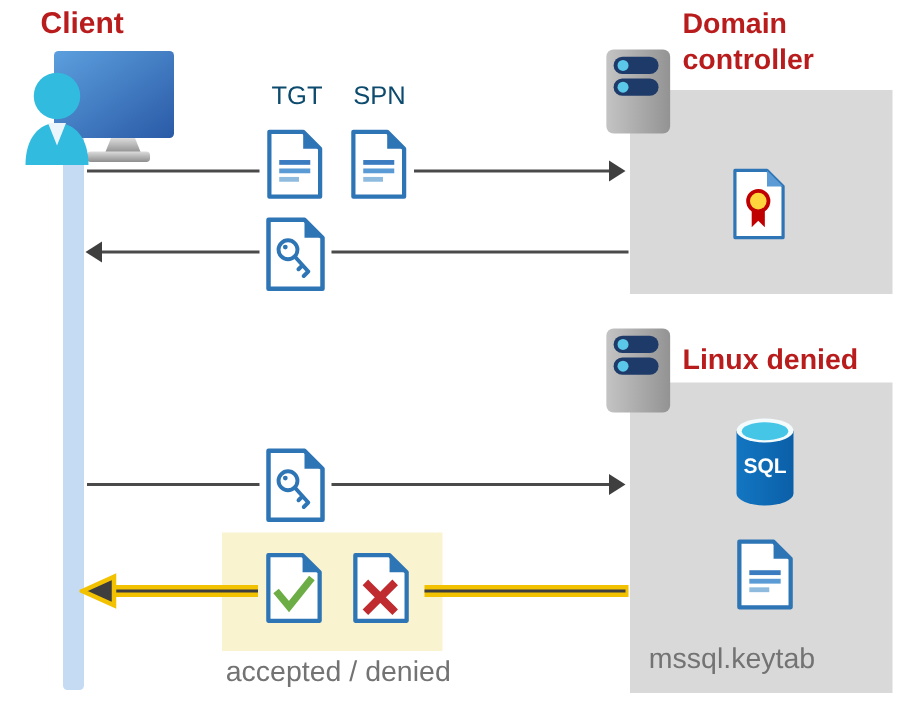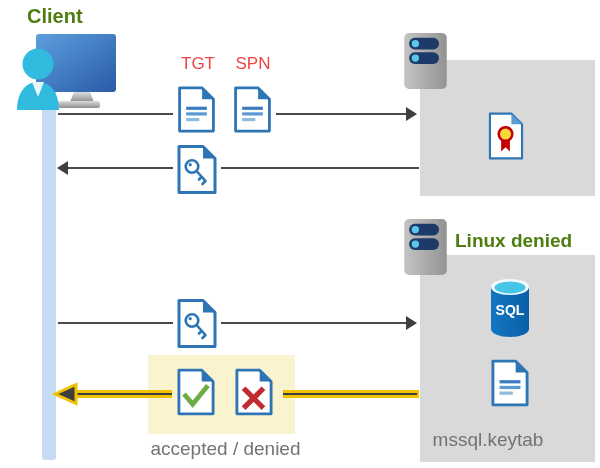--- a/index.html
+++ b/index.html
@@ -1,21 +1,21 @@
 <!DOCTYPE html>
 <html><head>
 <meta charset="utf-8">
 <style>
   html,body{margin:0;padding:0;background:#fff;}
   .canvas{position:relative;width:600px;height:468px;background:#fff;overflow:hidden;
           font-family:"Liberation Sans",sans-serif;}
   .abs{position:absolute;}
   .panel{background:#D9D9D9;}
-  .heading{font-weight:700;font-size:19px;line-height:24px;color:#4d7c0f;}
-  .lbl{font-size:17px;color:#ef4444;}
+  .heading{font-weight:700;font-size:19px;line-height:24px;color:#b91c1c;}
+  .lbl{font-size:17px;color:#0c4a6e;}
   .lbl-lg{font-size:19px;color:#737373;}
   .center{text-align:center;}
   .line{background:#4A4A4A;height:2px;}
   .head-right{width:0;height:0;border-top:7px solid transparent;border-bottom:7px solid transparent;
               border-left:11px solid #3F3F3F;}
   .head-left{width:0;height:0;border-top:7px solid transparent;border-bottom:7px solid transparent;
              border-right:11px solid #3F3F3F;}
   .yband{background:#F2C100;height:8px;}
   .ydark{background:#3E3E3E;height:2px;}
   .lifeline{background:#C4DBF3;border-radius:3px;}
@@ -61,20 +61,21 @@
   </svg>
 
   <div class="abs panel" style="left:420px;top:60px;width:175px;height:136px;"></div>
   <svg class="abs" style="left:403px;top:32px;" width="45" height="58" viewBox="0 0 46 60">
     <rect x="1" y="1" width="44" height="58" rx="5" fill="url(#gsrv)"></rect>
     <rect x="6" y="6" width="31" height="12" rx="6" fill="#1E3A68"></rect>
     <circle cx="12.5" cy="12" r="3.8" fill="#5BC8EA"></circle>
     <rect x="6" y="21" width="31" height="12" rx="6" fill="#1E3A68"></rect>
     <circle cx="12.5" cy="27" r="3.8" fill="#5BC8EA"></circle>
   </svg>
+  <div class="abs heading" style="left:455px;top:5px;width:135px;">Domain controller</div>
   <svg class="abs" style="left:488px;top:111px;" width="36" height="50" viewBox="0 0 37 50">
     <path d="M2 2 H24 L35 13 V48 H2 Z" fill="#fff" stroke="#2E75B6" stroke-width="2.2" stroke-linejoin="round"></path>
     <path d="M24 2 L35 13 H24 Z" fill="#5B9BD5"></path>
     <path d="M13.5 28 L13.5 41 L18 36.5 L22.5 41 L22.5 28 Z" fill="#C00000"></path>
     <circle cx="18" cy="23" r="7" fill="#FFD53E" stroke="#C00000" stroke-width="2.6"></circle>
   </svg>
 
   <div class="abs panel" style="left:420px;top:255px;width:175px;height:207px;"></div>
   <svg class="abs" style="left:403px;top:218px;" width="45" height="58" viewBox="0 0 46 60">
     <rect x="1" y="1" width="44" height="58" rx="5" fill="url(#gsrv)"></rect>

